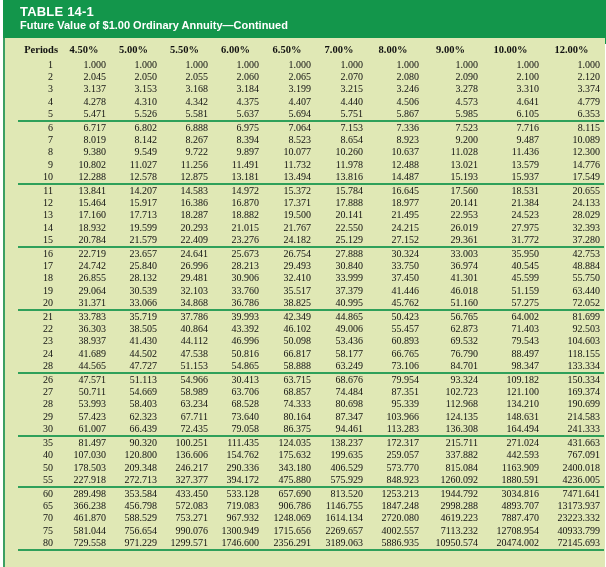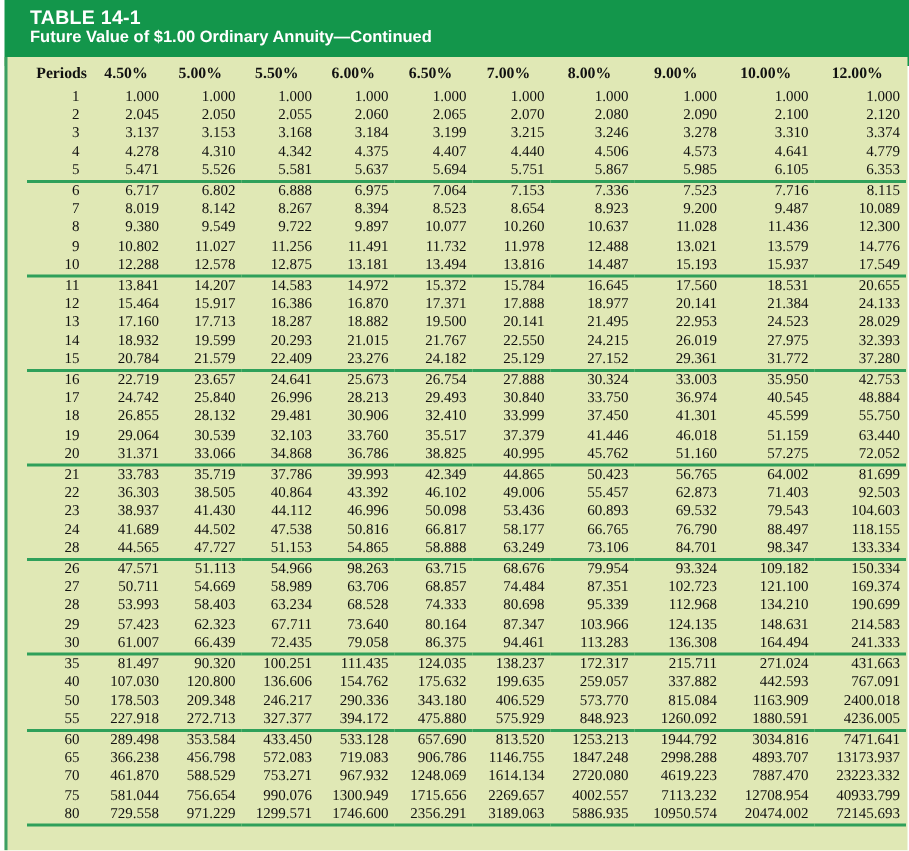--- a/index.html
+++ b/index.html
@@ -424,21 +424,21 @@
             <td>73.106</td>
             <td>84.701</td>
             <td>98.347</td>
             <td>133.334</td>
           </tr>
           <tr>
             <td>26</td>
             <td>47.571</td>
             <td>51.113</td>
             <td>54.966</td>
-            <td>98.263</td>
+            <td>30.413</td>
             <td>63.715</td>
             <td>68.676</td>
             <td>79.954</td>
             <td>93.324</td>
             <td>109.182</td>
             <td>150.334</td>
           </tr>
           <tr>
             <td>27</td>
             <td>50.711</td>

